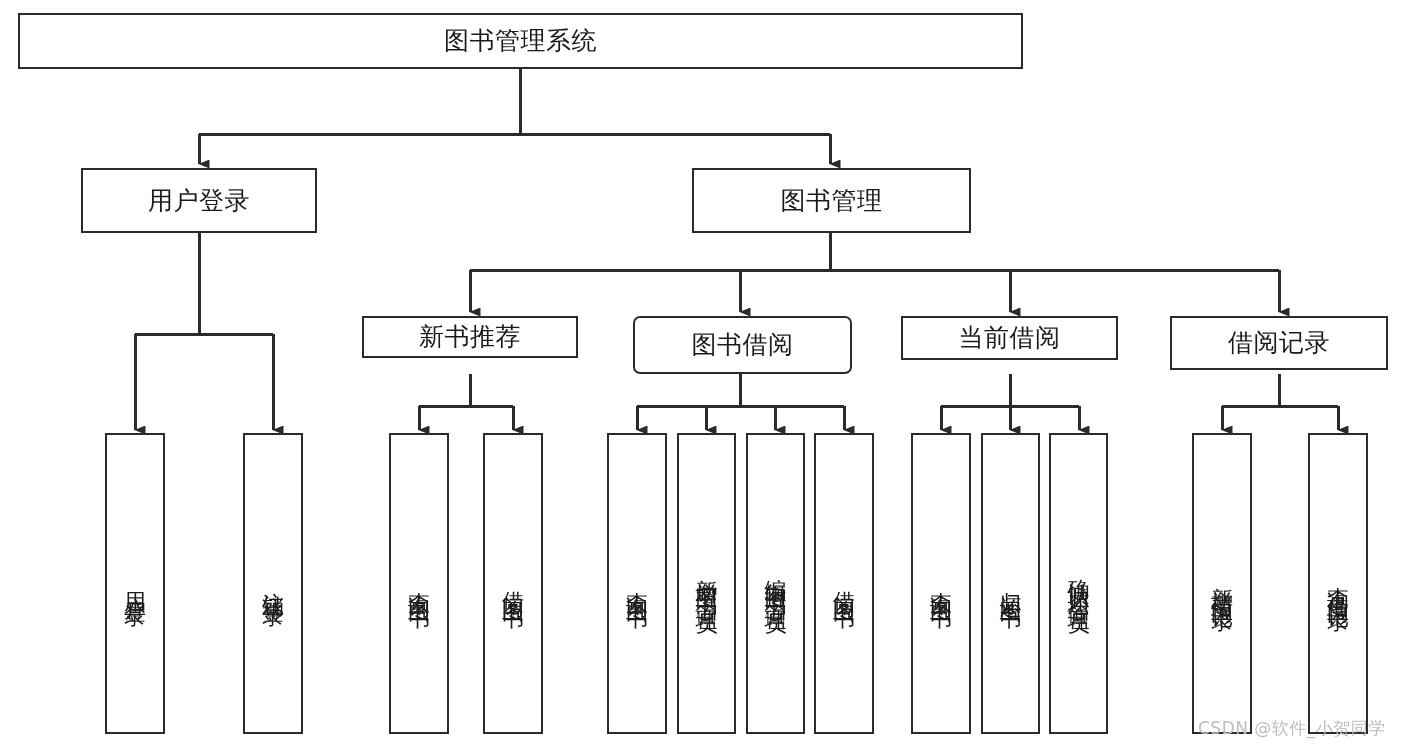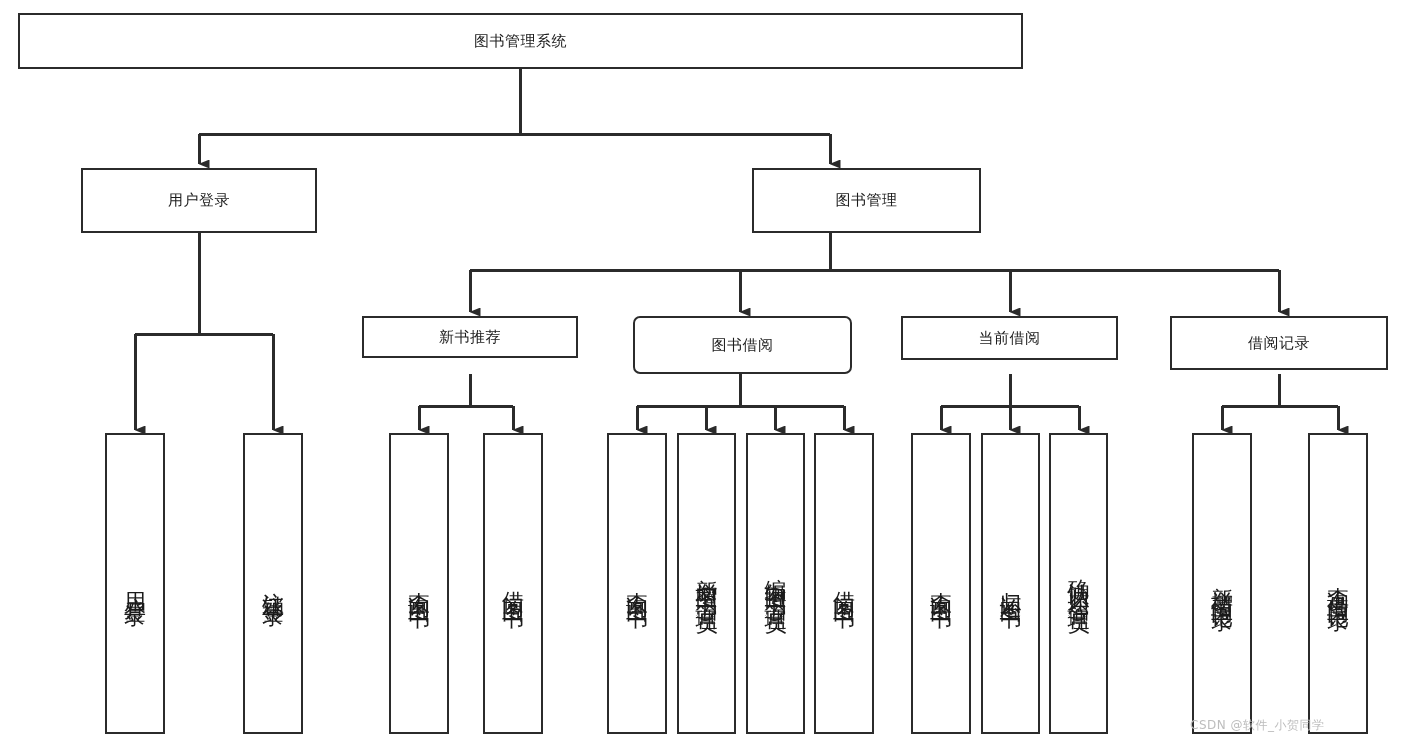--- a/index.html
+++ b/index.html
@@ -29,46 +29,47 @@
   .node-box {
     position: absolute;
     box-sizing: border-box;
     background: #ffffff;
     border: 2.5px solid #2b2b2b;
     display: flex;
     align-items: center;
     justify-content: center;
   }
   .node-label-h {
-    font-size: 15px;
+    font-size: 25px;
     color: #1b1b1b;
     line-height: 1.1;
     white-space: nowrap;
     letter-spacing: 0.5px;
   }
   .node-label-v {
     font-size: 22px;
     color: #1b1b1b;
     writing-mode: vertical-rl;
     text-orientation: upright;
     letter-spacing: 5px;
     line-height: 1;
     white-space: nowrap;
   }
   .leaf-box {
     align-items: center;
     justify-content: center;
   }
   .watermark {
     position: absolute;
-    font-size: 12px;
+    font-size: 17px;
     color: #bdbdbd;
     white-space: nowrap;
     letter-spacing: 0.5px;
     pointer-events: none;
+    margin-left: 8px;
   }
 </style>
 </head>
 <body>
 
 <div id="diagram-root">
 
   <svg class="layer" viewBox="0 0 1405 747" xmlns="http://www.w3.org/2000/svg">
     <defs>
       <marker id="arrowhead" markerWidth="9" markerHeight="11" refX="4.5" refY="10.5" orient="auto" markerUnits="userSpaceOnUse">
@@ -121,21 +122,21 @@
   </svg>
 
   <div class="node-box" style="left:18px; top:13px; width:1005px; height:56px;">
     <span class="node-label-h">图书管理系统</span>
   </div>
 
   <div class="node-box" style="left:81px; top:168px; width:236px; height:65px;">
     <span class="node-label-h">用户登录</span>
   </div>
 
-  <div class="node-box" style="left:752px; top:168px; width:229px; height:65px;align-items:center;">
+  <div class="node-box" style="left:692px; top:168px; width:279px; height:65px;align-items:center;">
     <span class="node-label-h">图书管理</span>
   </div>
 
   <div class="node-box" style="left:362px; top:316px; width:216px; height:42px;">
     <span class="node-label-h">新书推荐</span>
   </div>
 
   <div class="node-box" style="left:633px; top:316px; width:219px; height:58px;border-radius:7px;">
     <span class="node-label-h">图书借阅</span>
   </div>

